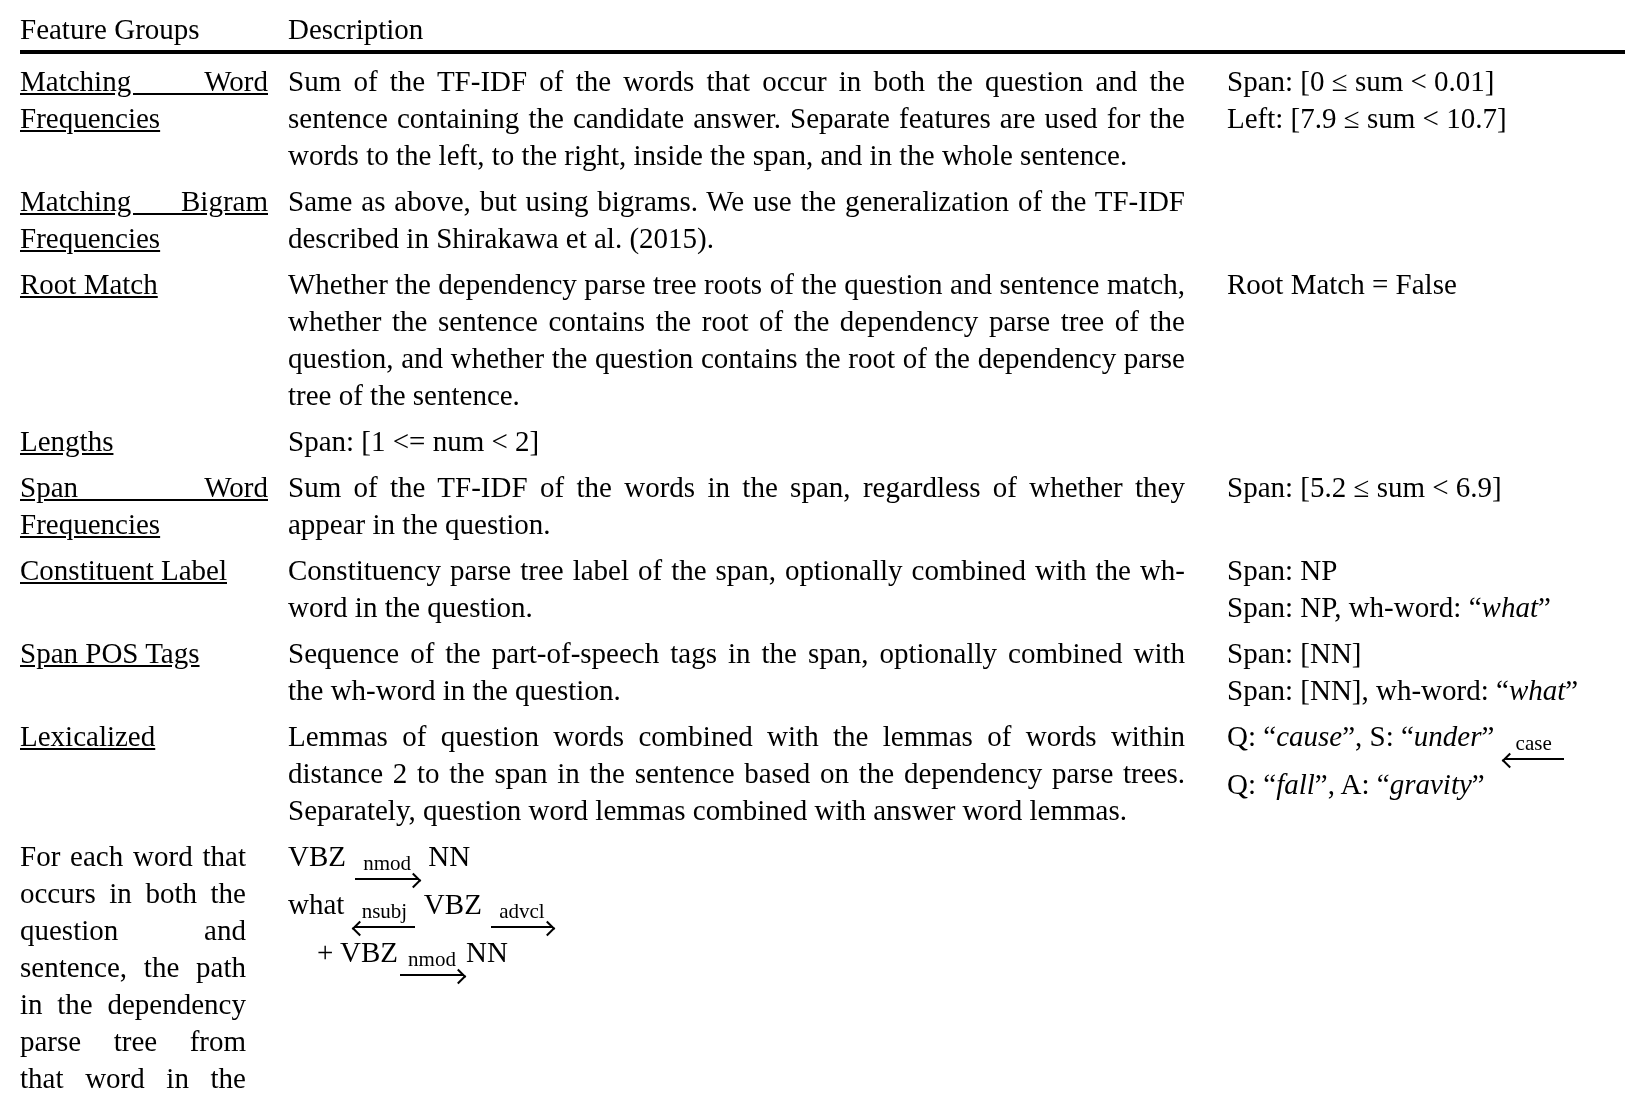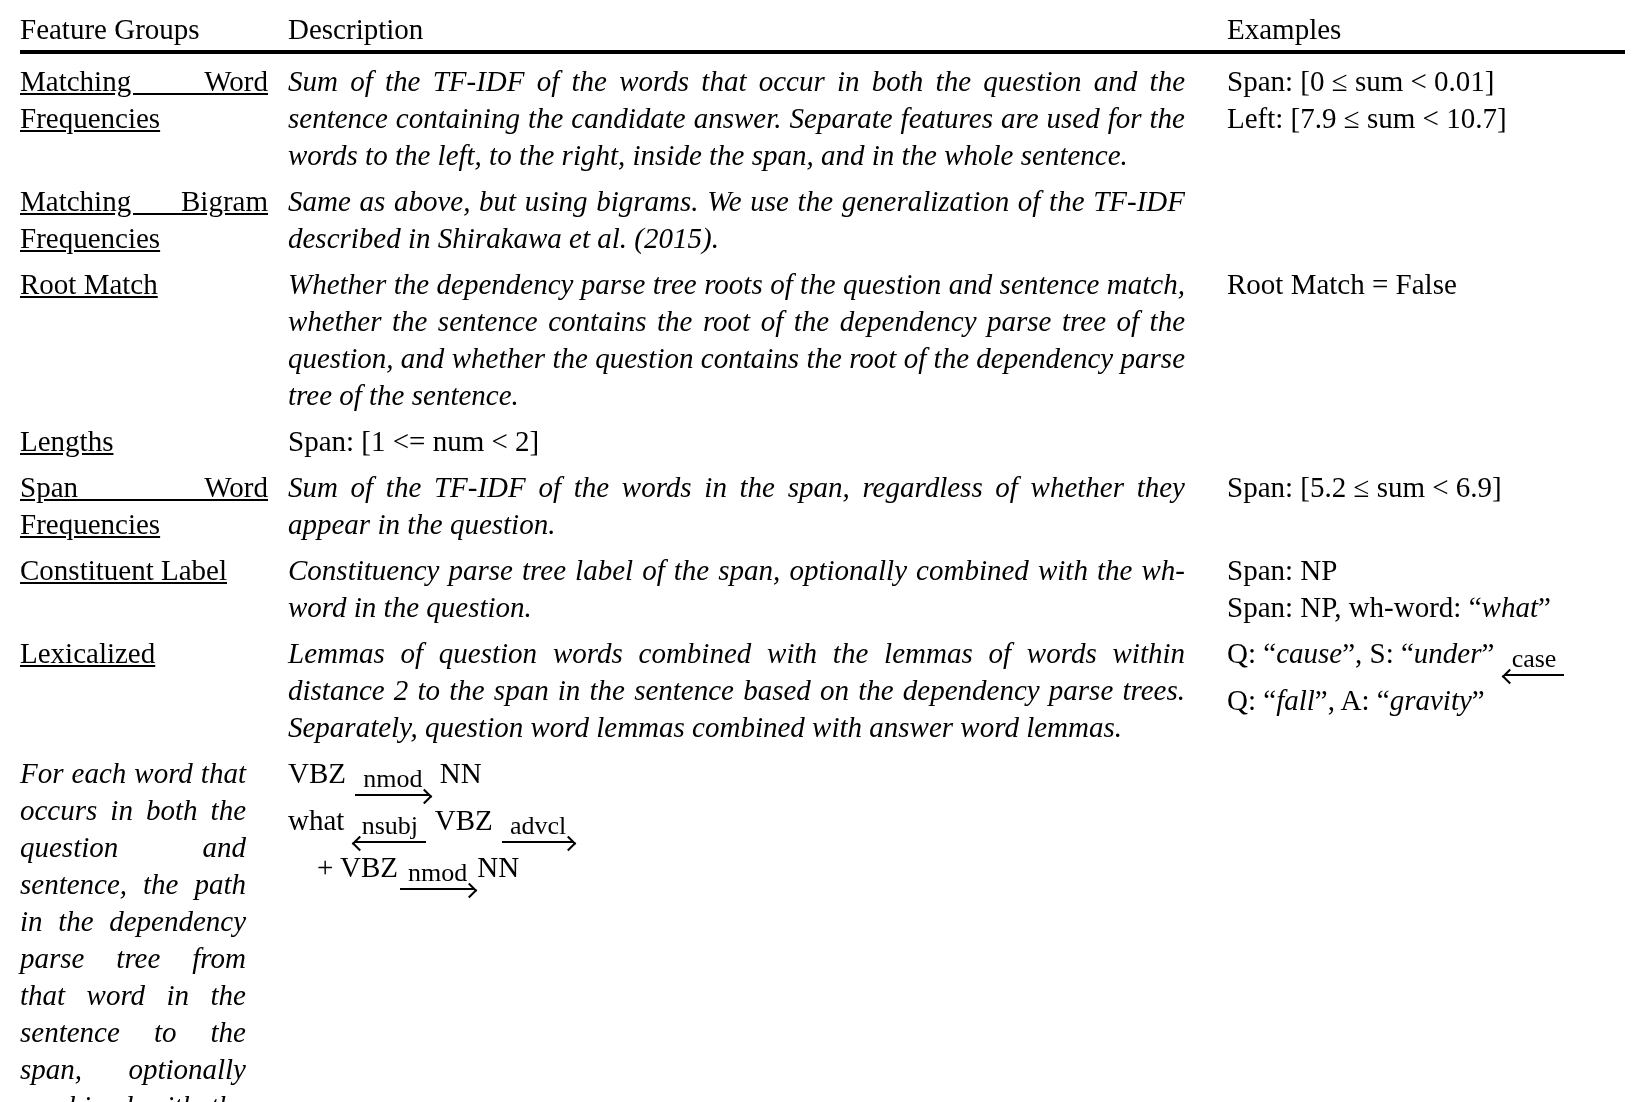--- a/index.html
+++ b/index.html
@@ -14,30 +14,30 @@
     display:grid;
     grid-template-columns:268px 939px auto;
     align-items:start;
   }
   .hrow .hcell{line-height:35px;}
   .rule-top{height:4px;background:#000;margin-top:3px;}
   .rule-bottom{height:9px;background:#000;margin-top:7px;}
   .trow{padding-top:9px;}
   .cell{min-height:37px;}
   .cell.group{padding-right:20px;text-align:justify;text-decoration:underline;}
-  .cell.desc{padding-right:42px;text-align:justify;font-style:italic;}
+  .cell.desc{padding-right:42px;text-align:justify;}
   .cell.examples{padding-right:4px;}
   .ex-line{min-height:37px;}
   em{font-style:italic;}
   
   .dep-arrow{
     display:inline-flex;flex-direction:column;align-items:center;
     vertical-align:-4px;margin:0 1px;
   }
-  .dep-lbl{font-size:26px;line-height:20px;padding:0 9px;white-space:nowrap;}
+  .dep-lbl{font-size:21px;line-height:20px;padding:0 9px;white-space:nowrap;}
   .shaft{position:relative;display:block;align-self:stretch;height:13px;min-width:62px;}
   .shaft::before{
     content:"";position:absolute;left:1px;right:1px;top:5px;
     border-top:2.5px solid #000;
   }
   .shaft.right::after{
     content:"";position:absolute;right:1px;top:1.6px;width:9px;height:9px;
     border-top:2.5px solid #000;border-right:2.5px solid #000;
     transform:rotate(45deg);
   }
@@ -47,21 +47,20 @@
     transform:rotate(-45deg);
   }
 </style>
 </head>
 <body>
 
 <div class="page">
   <div class="hrow">
     <div class="hcell">Feature Groups</div>
     <div class="hcell">Description</div>
-    <div class="hcell">Examples</div>
   </div>
   <div class="rule-top"></div>
   <div id="tbody">
       <div class="trow">
         <div class="cell group">Matching Word Frequencies</div>
         <div class="cell desc">Sum of the TF-IDF of the words that occur in both the question and the sentence containing the candidate answer. Separate features are used for the words to the left, to the right, inside the span, and in the whole sentence.</div>
         <div class="cell examples">
           <div class="ex-line">Span: [0 ≤ sum &lt; 0.01]</div>
           <div class="ex-line">Left: [7.9 ≤ sum &lt; 10.7]</div>
         </div>
@@ -92,20 +91,28 @@
       </div>
       <div class="trow">
         <div class="cell group">Constituent Label</div>
         <div class="cell desc">Constituency parse tree label of the span, optionally combined with the wh-word in the question.</div>
         <div class="cell examples">
           <div class="ex-line">Span: NP</div>
           <div class="ex-line">Span: NP, wh-word: “<em>what</em>”</div>
         </div>
       </div>
       <div class="trow">
+        <div class="cell group">Span POS Tags</div>
+        <div class="cell desc">Sequence of the part-of-speech tags in the span, optionally combined with the wh-word in the question.</div>
+        <div class="cell examples">
+          <div class="ex-line">Span: [NN]</div>
+          <div class="ex-line">Span: [NN], wh-word: “<em>what</em>”</div>
+        </div>
+      </div>
+      <div class="trow">
         <div class="cell group">Lexicalized</div>
         <div class="cell desc">Lemmas of question words combined with the lemmas of words within distance 2 to the span in the sentence based on the dependency parse trees. Separately, question word lemmas combined with answer word lemmas.</div>
         <div class="cell examples">
           <div class="ex-line">Q: “<em>cause</em>”, S: “<em>under</em>” <span class="dep-arrow">
               <span class="dep-lbl">case</span>
               <span class="shaft left"></span>
             </span></div>
           <div class="ex-line">Q: “<em>fall</em>”, A: “<em>gravity</em>”</div>
         </div>
       </div>

